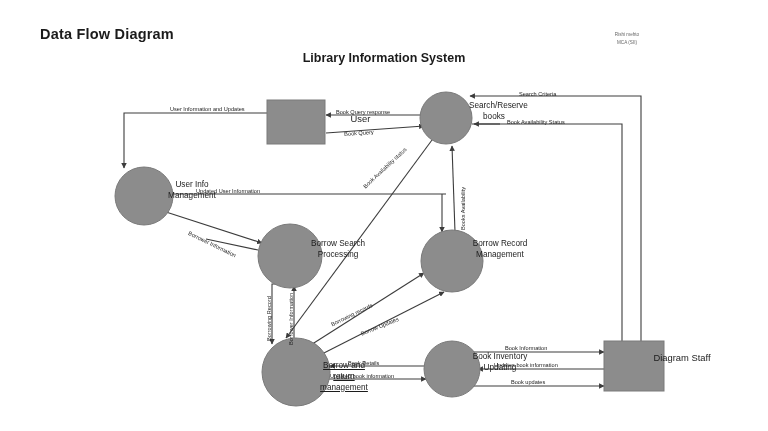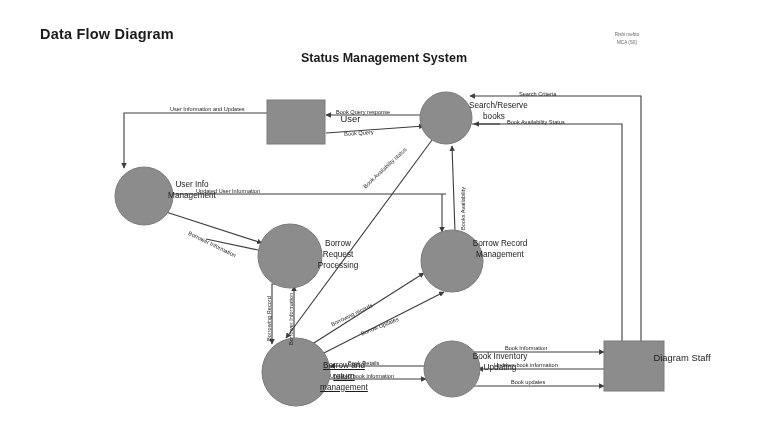--- a/index.html
+++ b/index.html
@@ -151,36 +151,36 @@
 
       <circle cx="452" cy="261" r="31" fill="#8c8c8c" stroke="#7a7a7a" stroke-width="1"></circle>
 
       <circle cx="296" cy="372" r="34" fill="#8c8c8c" stroke="#7a7a7a" stroke-width="1"></circle>
 
       <circle cx="452" cy="369" r="28" fill="#8c8c8c" stroke="#7a7a7a" stroke-width="1"></circle>
     </g>
   </svg>
 
   <div class="title-main">Data Flow Diagram</div>
-  <div class="title-sub">Status Management System</div>
+  <div class="title-sub">Library Information System</div>
 
   <div class="author-block">
     <div>Rishi mehto</div>
     <div>MCA (SII)</div>
   </div>
 
-  <div class="node-label box-label" style="left:267px; top:113px; width:71px;">User</div>
+  <div class="node-label box-label" style="left:277px; top:113px; width:71px;">User</div>
 
   <div class="node-label box-label" style="left:604px; top:352px; width:60px;">Diagram Staff</div>
 
   <div class="node-label circle-label" style="left:116px; top:180px; width:56px;">User Info Management</div>
 
   <div class="node-label circle-label" style="left:421px; top:101px; width:50px;">Search/Reserve books</div>
 
-  <div class="node-label circle-label" style="left:262px; top:239px; width:56px;">Borrow Request Processing</div>
+  <div class="node-label circle-label" style="left:262px; top:239px; width:56px;">Borrow Search Processing</div>
 
   <div class="node-label circle-label" style="left:424px; top:239px; width:56px;">Borrow Record Management</div>
 
   <div class="node-label circle-label" style="left:264px; top:361px; width:64px;text-decoration:underline;">Borrow and return management</div>
 
   <div class="node-label circle-label" style="left:424px; top:352px; width:56px;">Book Inventory Updating</div>
 
   <div class="edge-label" style="left:170px; top:106px;">User Information and Updates</div>
 
   <div class="edge-label" style="left:336px; top:109px;">Book Query response</div>

